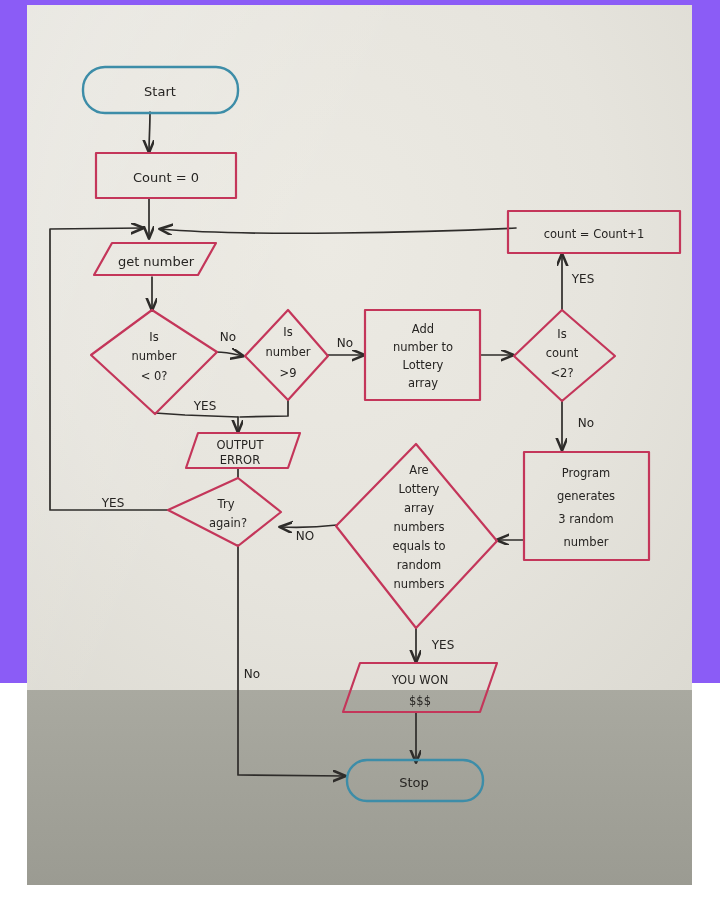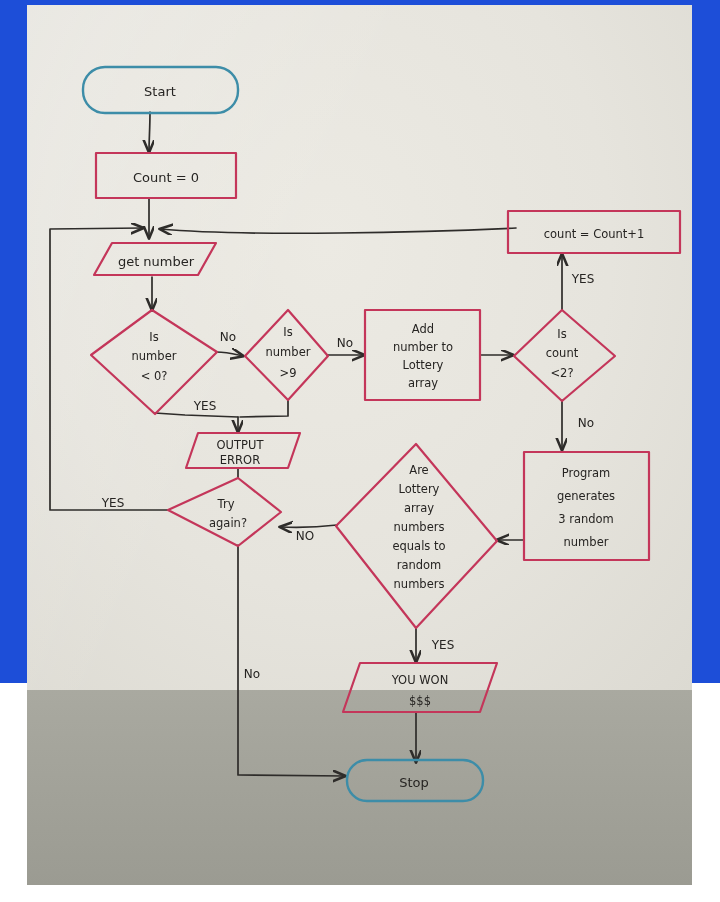--- a/index.html
+++ b/index.html
@@ -1,20 +1,20 @@
 <!DOCTYPE html>
 <html><head>
 <meta charset="utf-8">
 <title>Lottery Flowchart</title>
 <style>
   html,body{margin:0;padding:0;background:#ffffff;}
   body{width:720px;height:902px;font-family:"DejaVu Sans",sans-serif;overflow:hidden;}
   #photo{
     position:relative;width:720px;height:683px;
-    background:#1d4ed8;
+    background:#8b5cf6;
   }
   
   .surround{
     position:absolute;left:27px;top:5px;width:665px;height:880px;
     background:linear-gradient(180deg,#d9d9d2 0%,#dcdcd4 60%,#a9a9a0 78%,#9b9b92 100%);
   }
   
   .paper{
     position:absolute;left:27px;top:5px;width:665px;height:685px;
     background:radial-gradient(ellipse at 45% 35%, #eceae3 0%, #e6e4dd 55%, #dcdad2 100%);

